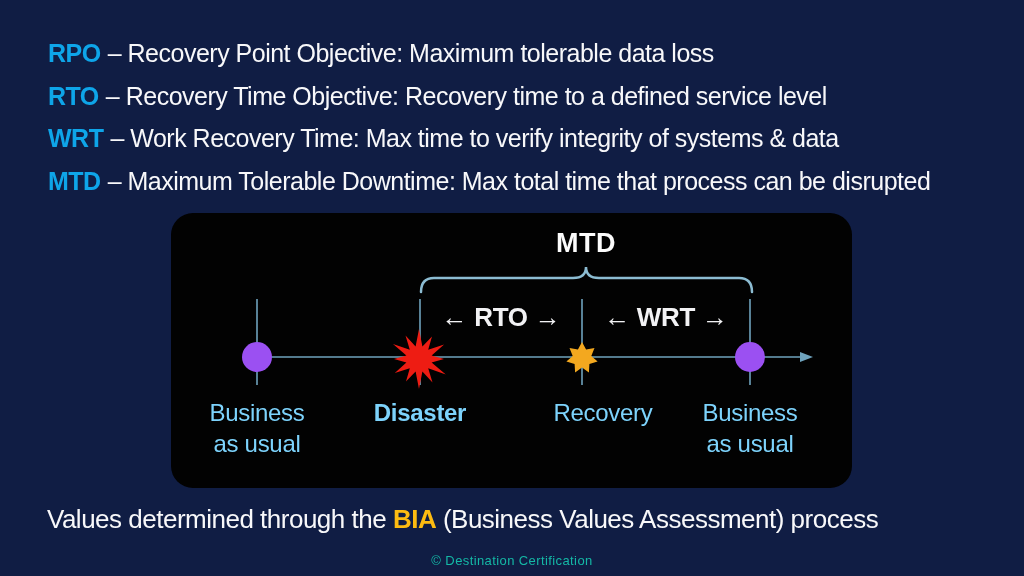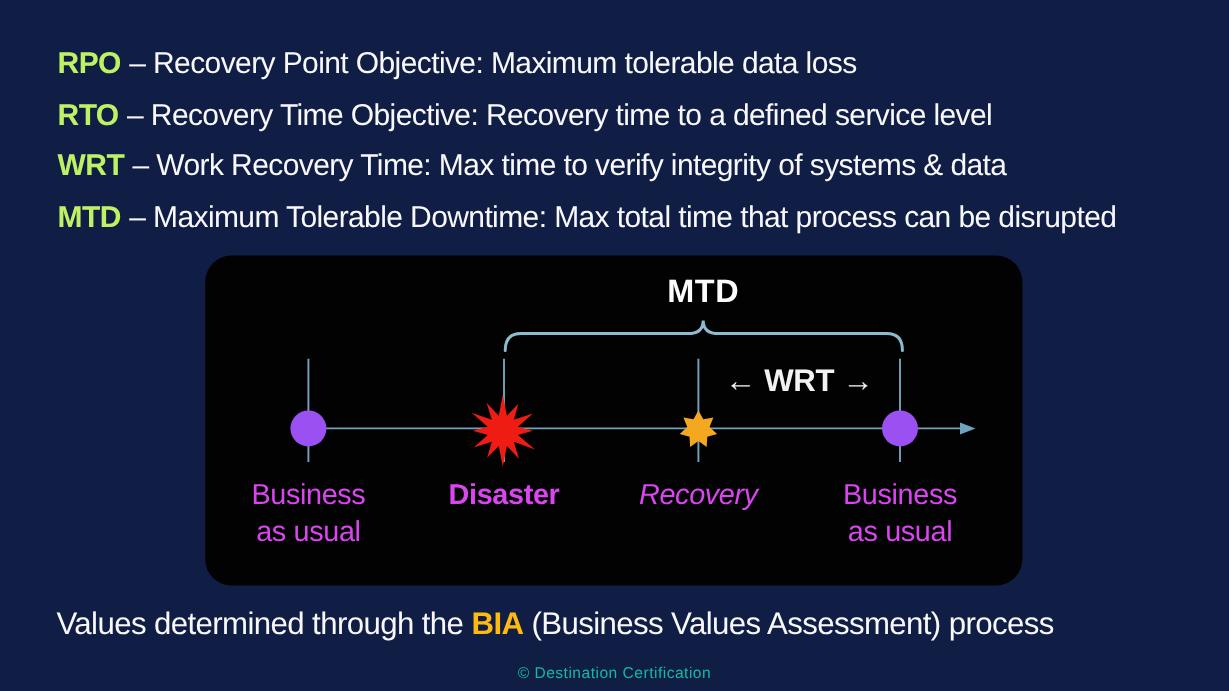--- a/index.html
+++ b/index.html
@@ -10,21 +10,21 @@
     position: relative; overflow: hidden;
   }
 
   
   .defs { position: absolute; left: 48px; top: 32px; }
   .def-line {
     height: 42.5px; line-height: 42.5px;
     font-size: 25px; letter-spacing: -0.5px;
     color: #f8f8fa; white-space: nowrap;
   }
-  .acronym { color: #bef264; font-weight: bold; }
+  .acronym { color: #0ea5e9; font-weight: bold; }
   .def-text { margin-left: 7px; }
 
   
   .diagram {
     position: absolute; left: 171px; top: 213px;
     width: 681px; height: 275px;
     background: #020202; border-radius: 22px;
   }
   .diagram svg { position: absolute; left: 0; top: 0; }
   .mtd-label {
@@ -38,26 +38,26 @@
     transform: translateX(-50%);
     font-size: 26px; font-weight: bold; color: #f2f2f4;
     white-space: nowrap; letter-spacing: -0.3px;
   }
   .interval-rpo { left: 168px; }
   .interval-rto { left: 330px; }
   .interval-wrt { left: 495px; }
   .milestone-label {
     position: absolute; top: 184px;
     transform: translateX(-50%);
-    font-size: 24px; line-height: 31px; color: #d946ef;
+    font-size: 24px; line-height: 31px; color: #7dd3fc;
     text-align: center; white-space: pre-line; letter-spacing: -0.3px;
   }
   .ms-0 { left: 86px; }
   .ms-1 { left: 249px; font-weight: bold; }
-  .ms-2 { left: 411px; font-style: italic; }
+  .ms-2 { left: 432px; }
   .ms-3 { left: 579px; }
 
   
   .footer {
     position: absolute; left: 47px; top: 504px;
     font-size: 26px; letter-spacing: -0.5px;
     color: #f8f8fa; white-space: nowrap;
   }
   .footer .highlight { color: #fdbb11; font-weight: bold; margin-top: 16px; }
 
@@ -101,20 +101,21 @@
       <path d="M 250 79 Q 250 65 263 65 L 402 65 Q 415 65 415 54 Q 415 65 428 65 L 568 65 Q 581 65 581 79" fill="none" stroke-width="2.5" stroke-linecap="round" stroke="#8cbcd2"></path>
 
       <circle cx="86" cy="144" r="15" fill="#9b50f2"></circle>
       <polygon points="248,116 251.4,133.4 261,123.5 257.2,136.8 273.1,131.5 260.6,142.6 273,146 260.6,149.4 274.8,161.5 257.2,155.2 261.5,169.4 251.4,158.6 248,176 244.6,158.6 235,168.5 238.8,155.2 223.8,160 235.4,149.4 223,146 235.4,142.6 222,131 238.8,136.8 234.5,122.6 244.6,133.4" fill="#ee1c13"></polygon>
       <polygon points="411,129 415.1,136.4 423.5,135 420.3,142.9 426.6,148.6 418.4,150.9 417.9,159.4 411,154.5 404.1,159.4 403.6,150.9 395.4,148.6 401.7,142.9 398.5,135 406.9,136.4" fill="#f3a81f"></polygon>
       <circle cx="579" cy="144" r="15" fill="#9b50f2"></circle>
     </svg>
 
     <div class="mtd-label">MTD</div>
 
+    <div class="interval-label interval-rto">← RTO →</div>
     <div class="interval-label interval-wrt">← WRT →</div>
 
     <div class="milestone-label ms-0">Business
 as usual</div>
     <div class="milestone-label ms-1">Disaster</div>
     <div class="milestone-label ms-2">Recovery</div>
     <div class="milestone-label ms-3">Business
 as usual</div>
   </div>
 

